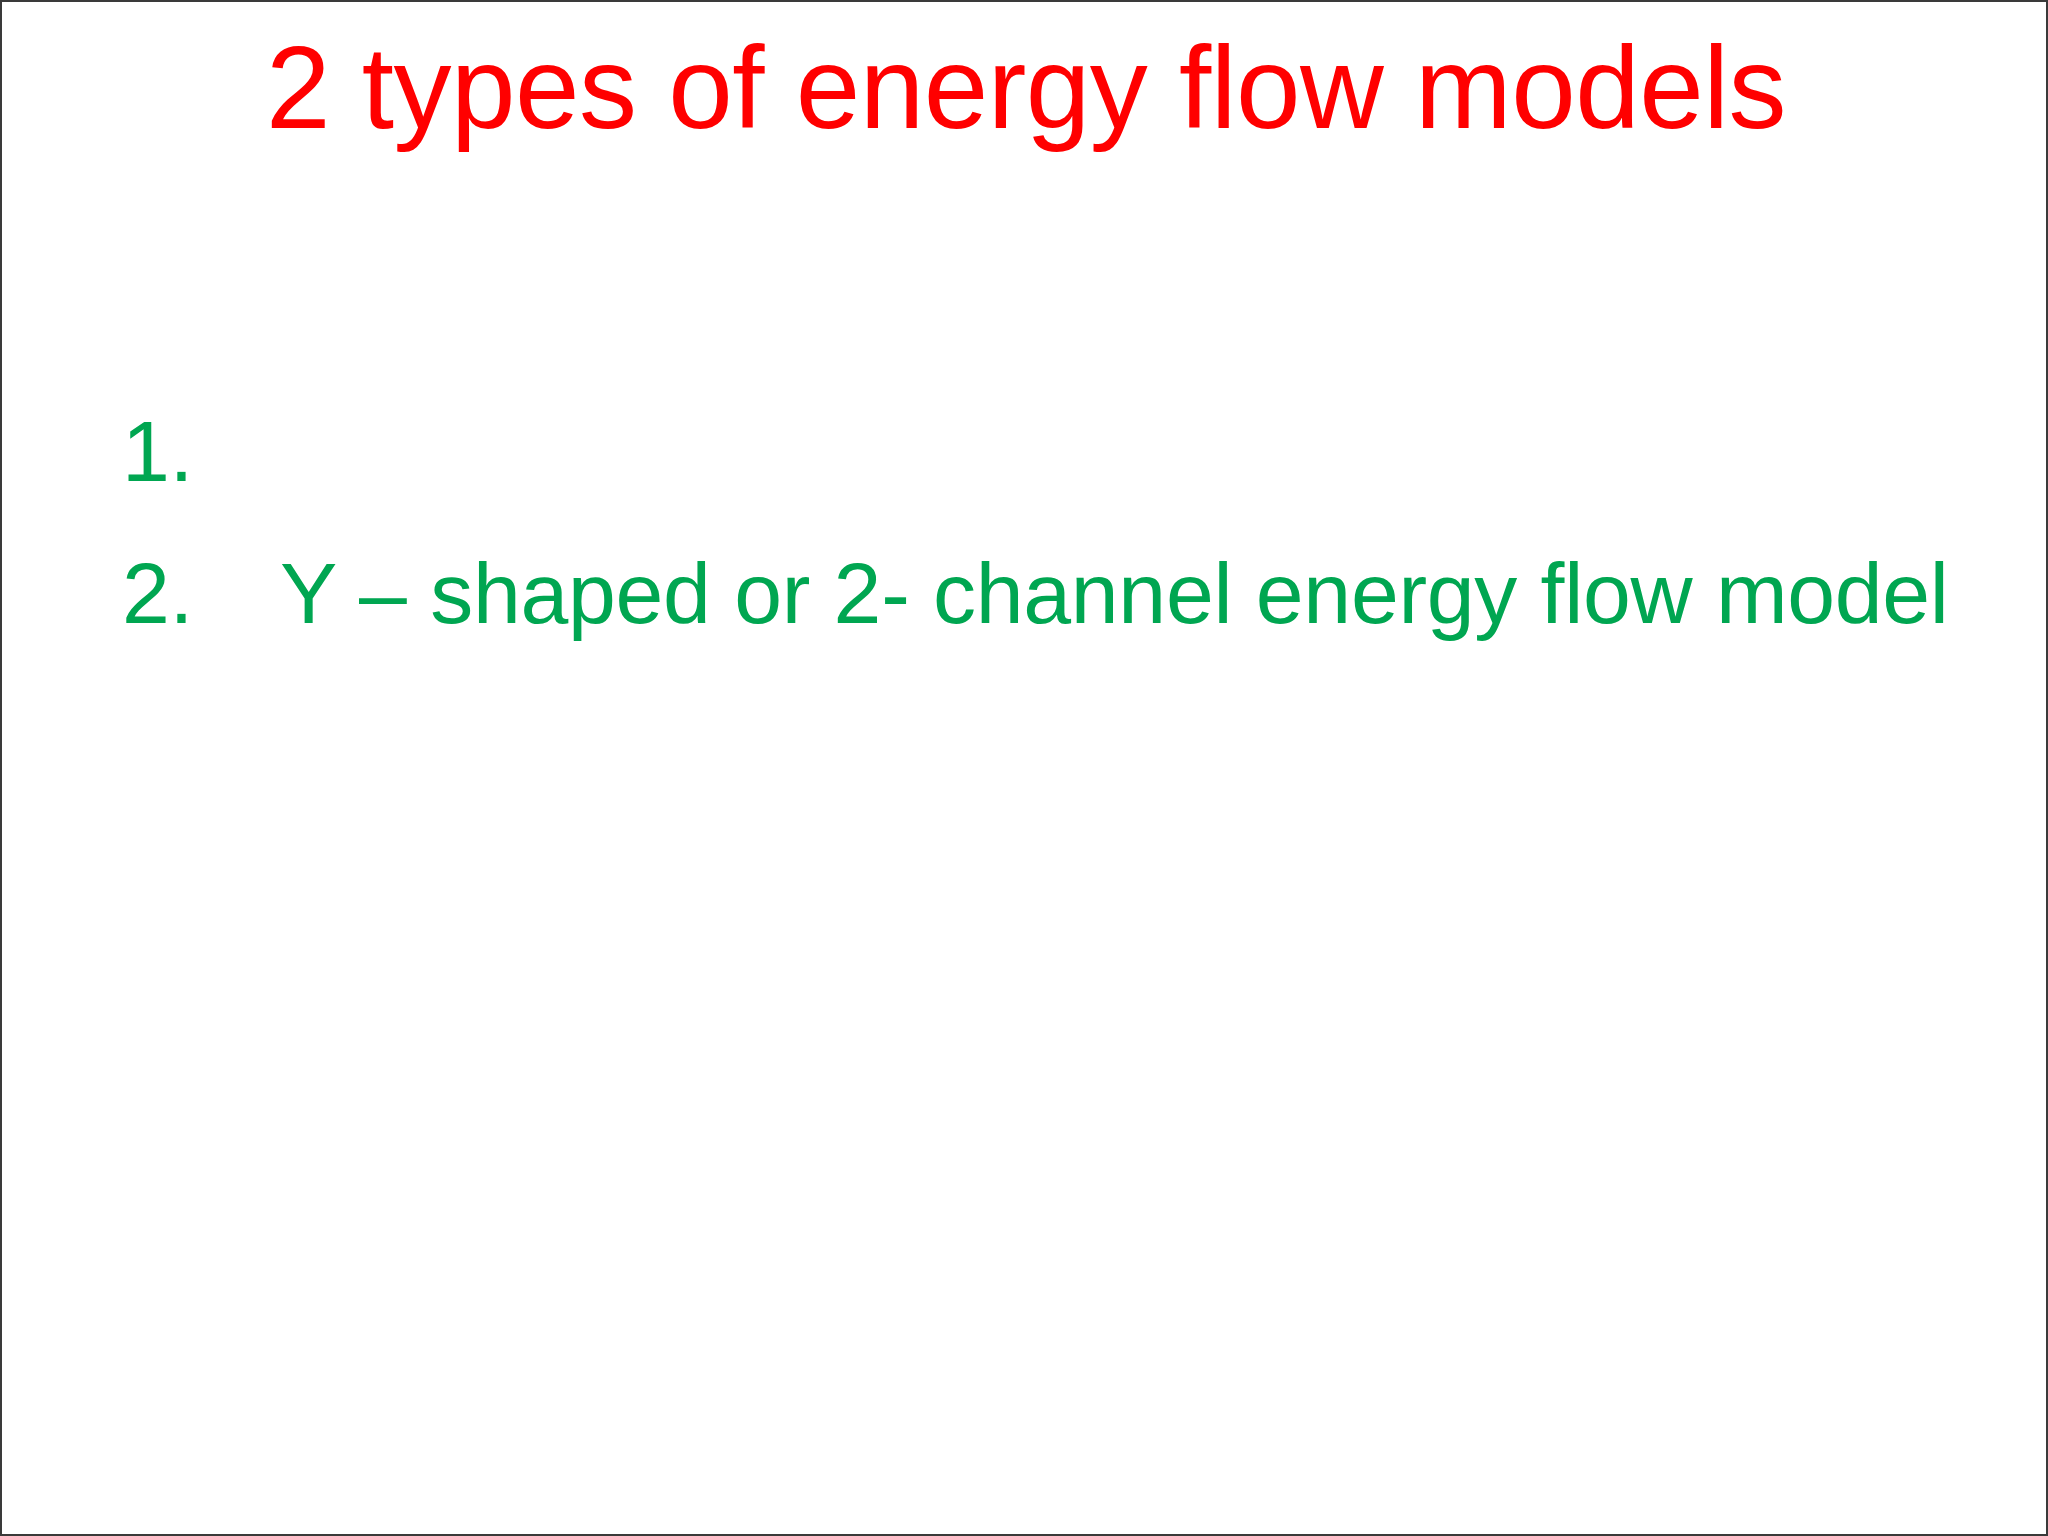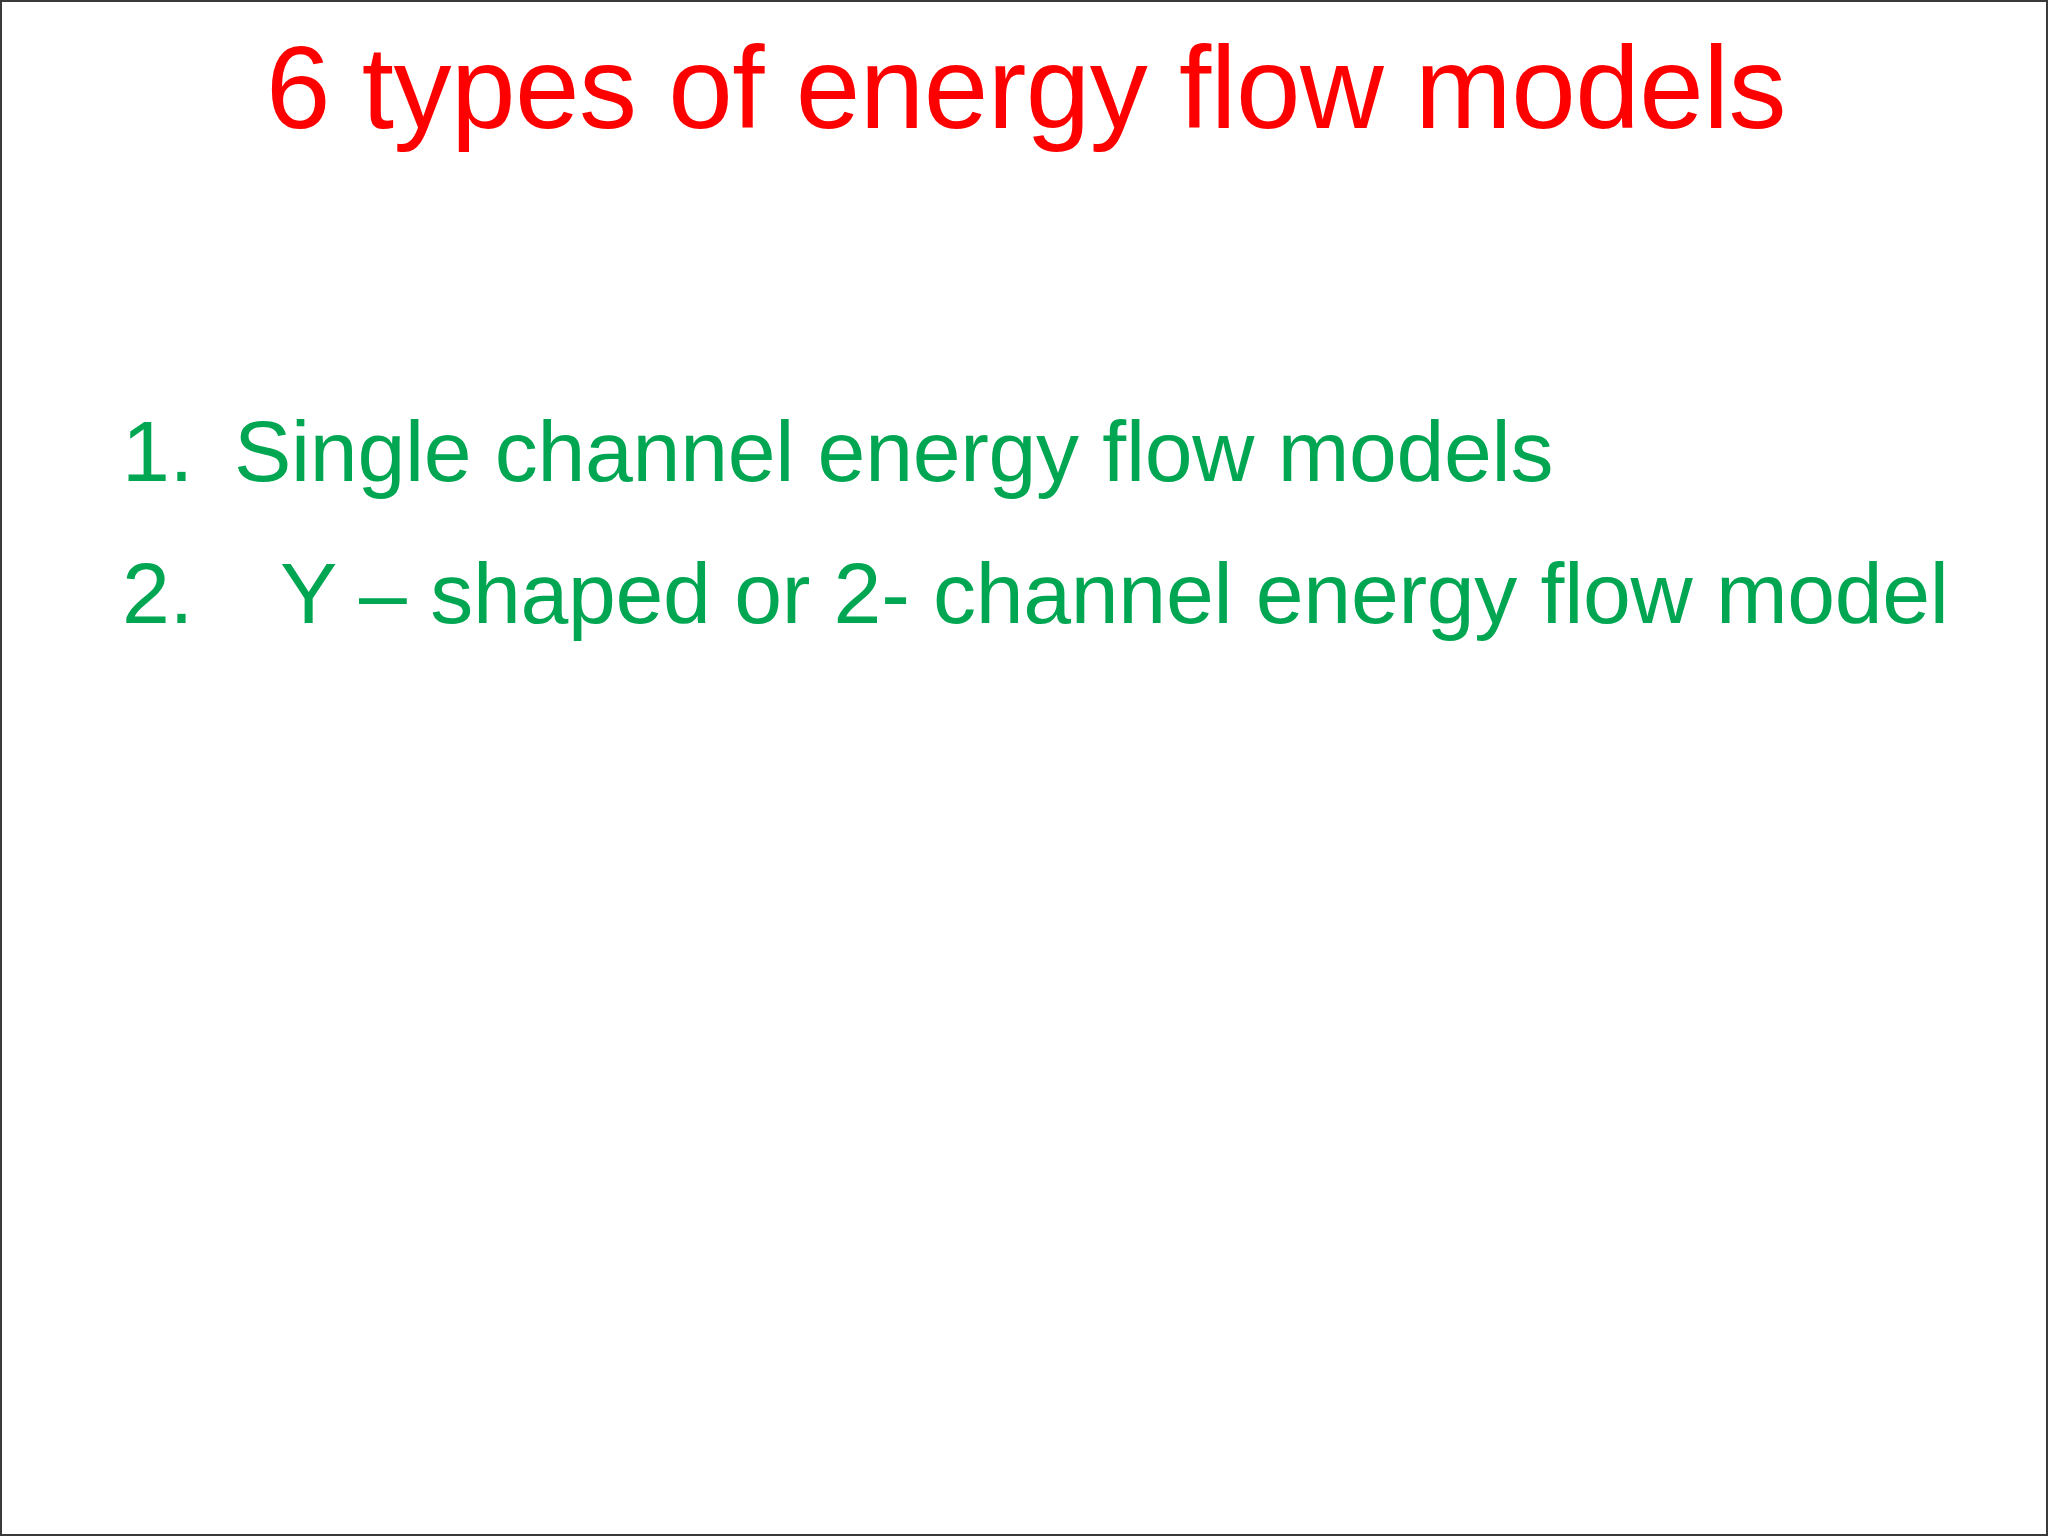--- a/index.html
+++ b/index.html
@@ -83,28 +83,27 @@
     width: 2048px;
     height: 556px;
   }
 </style>
 </head>
 <body>
 
 <div class="slide">
 
   <div class="title-block">
-    <h1 class="slide-title">6 types of energy flow models</h1>
+    <h1 class="slide-title">2 types of energy flow models</h1>
   </div>
 
   <div class="body-block">
 
     <div class="list-item item-1">
       <span class="list-marker">1.</span>
-      <span class="list-text">Single channel energy flow models</span>
     </div>
 
     <div class="list-item item-2">
       <span class="list-marker">2.</span>
       <span class="list-text">Y – shaped or 2- channel energy flow model</span>
     </div>
 
   </div>
 
   <div class="empty-region"></div>

